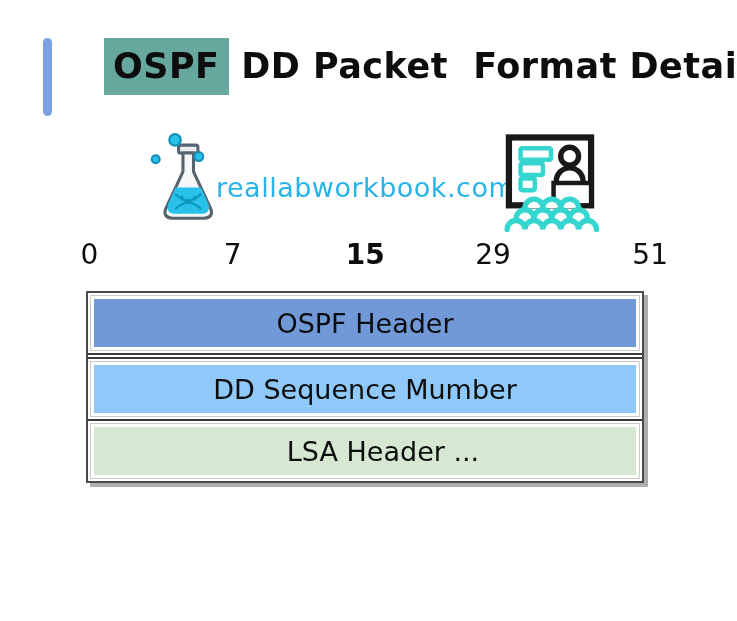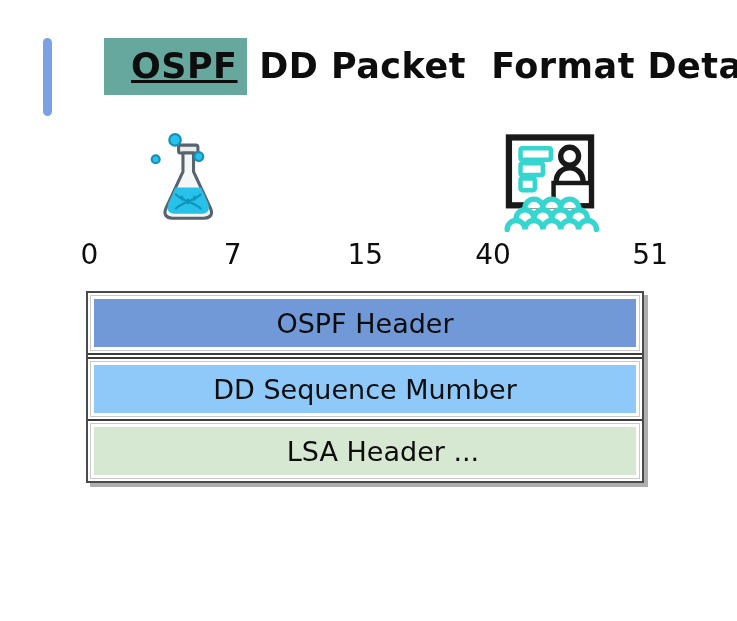--- a/index.html
+++ b/index.html
@@ -15,22 +15,21 @@
     position:absolute;left:43px;top:38px;width:9px;height:78px;
     border-radius:5px;background:var(--accent_bar,#7ca0e4);
   }
   .title{
     position:absolute;left:104px;top:46px;margin:0;
     font-size:35px;font-weight:700;letter-spacing:.5px;
     white-space:pre;color:#0d0d0d;
   }
   .title .hl{
     background:var(--ospf_highlight,#66a89e);
-    padding:8px 9px 9px 27px;
-    text-decoration:underline;
+    padding:8px 9px 9px 9px;
   }
 
   
   .brand-text{
     position:absolute;left:216px;top:172px;
     font-size:27px;font-weight:500;letter-spacing:.5px;
     color:var(--brand_cyan,#29b3e6);
   }
   .flask{position:absolute;left:146px;top:132px;}
   .present{position:absolute;left:500px;top:131px;}
@@ -84,20 +83,21 @@
         <path d="M55,72.5 L55,76"></path>
         <path d="M48,76 L48,80"></path>
     </g>
     <g fill="#27c1ea" stroke="#1590b8" stroke-width="2.5">
       <circle cx="33" cy="8" r="6.5"></circle>
       <circle cx="11" cy="30" r="4.5"></circle>
       <circle cx="60" cy="27" r="5"></circle>
     </g>
   </svg>
 
+  <span class="brand-text">reallabworkbook.com</span>
 
   <svg class="present" width="100" height="104" viewBox="0 0 112 116">
     <rect x="10" y="7" width="92" height="76" fill="#ffffff" stroke="#191919" stroke-width="7"></rect>
     <g fill="#ffffff" stroke="#35d6cf" stroke-width="5">
       <rect x="23" y="19" width="34" height="13" rx="2"></rect>
       <rect x="23" y="36" width="25" height="13" rx="2"></rect>
       <rect x="23" y="53" width="16" height="13" rx="2"></rect>
     </g>
     <g fill="#ffffff" stroke="#191919" stroke-width="6">
       <circle cx="78" cy="28" r="10"></circle>
@@ -107,22 +107,22 @@
     <g fill="#ffffff" stroke="#35d6cf" stroke-width="6" stroke-linecap="round">
       <path d="M28,86 a10,10 0 0 1 20,0 a10,10 0 0 1 20,0 a10,10 0 0 1 20,0"></path>
       <path d="M18,98 a10,10 0 0 1 20,0 a10,10 0 0 1 20,0 a10,10 0 0 1 20,0 a10,10 0 0 1 20,0"></path>
       <path d="M8,110 a10,10 0 0 1 20,0 a10,10 0 0 1 20,0 a10,10 0 0 1 20,0 a10,10 0 0 1 20,0 a10,10 0 0 1 20,0"></path>
     </g>
   </svg>
 
   <div class="ruler">
       <span style="left: 0.6%;">0</span>
       <span style="left: 25.7%;">7</span>
-      <span style="left: 48.9%;">15</span>
-      <span style="left: 71.3%;">40</span>
+      <span style="left: 48.9%; font-weight: bold;">15</span>
+      <span style="left: 71.3%;">29</span>
       <span style="left: 98.8%;">51</span>
     </div>
 
   <div class="ptable">
       <div class="pt-row">
         <div class="pt-cell" style="flex-grow: 544; background: rgb(113, 153, 216);">OSPF Header</div>
       </div>
       <div class="pt-sep"></div>
       <div class="pt-sep"></div>
       <div class="pt-row">

